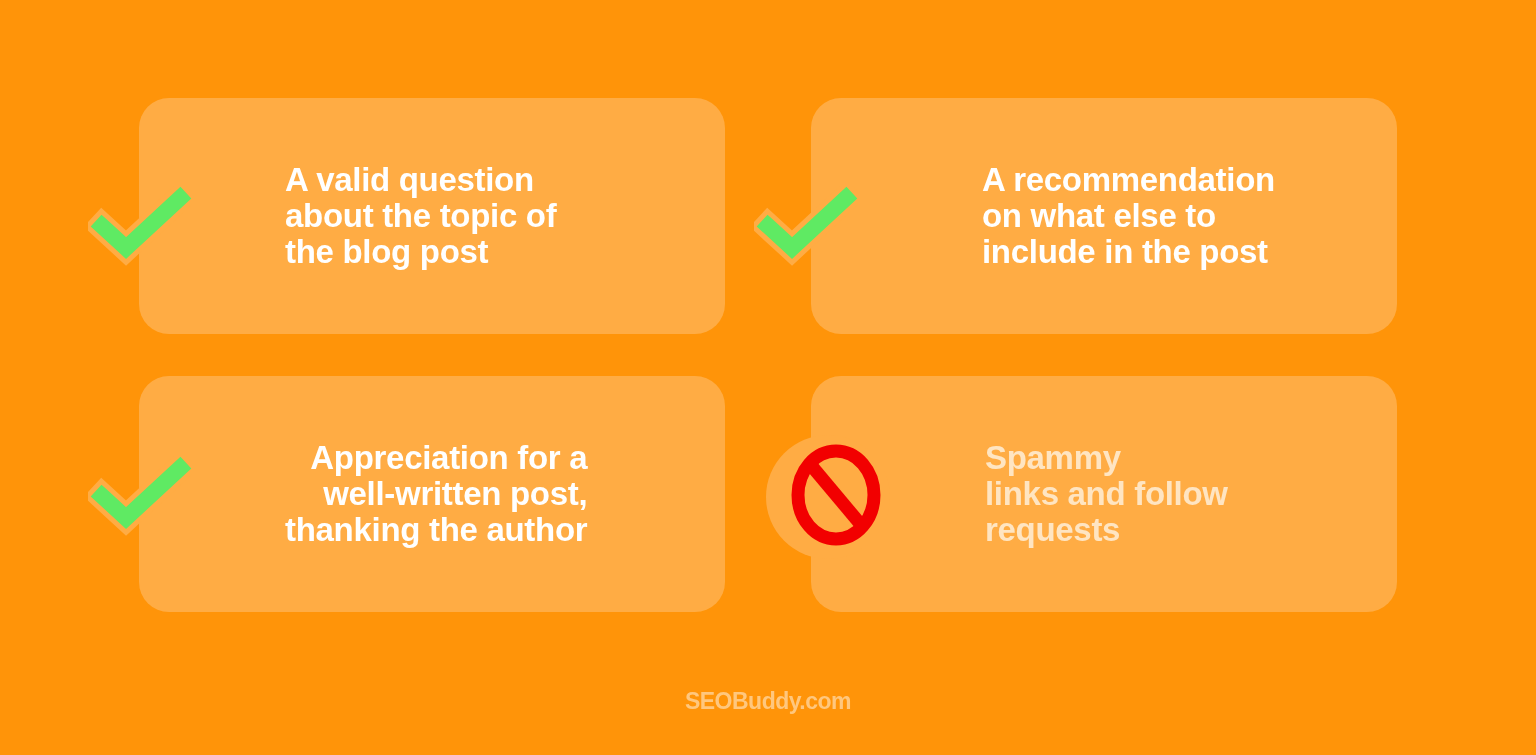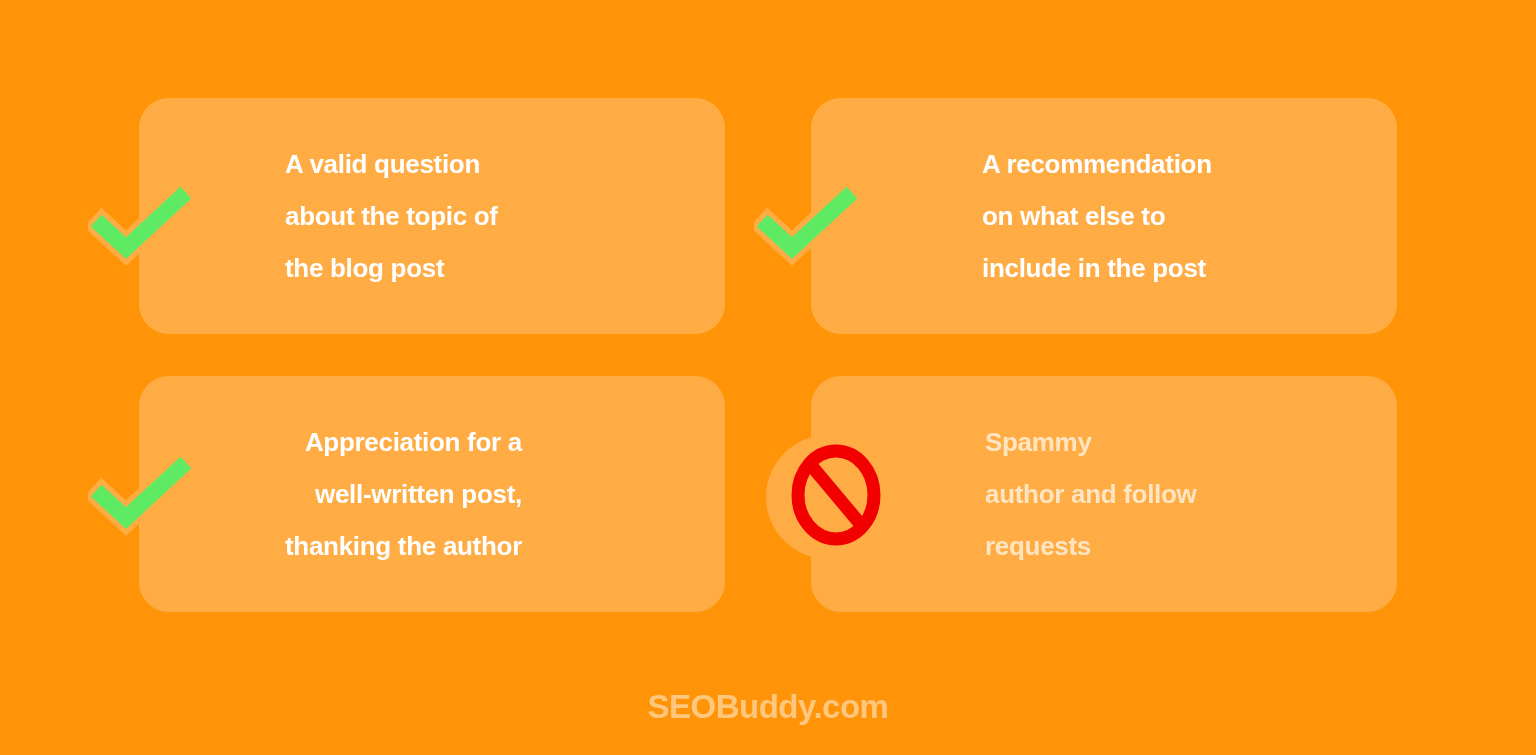--- a/index.html
+++ b/index.html
@@ -22,40 +22,40 @@
       border-radius: 30px;
     }
     .card-text {
       position: absolute;
       top: 0;
       bottom: 0;
       display: flex;
       align-items: center;
       color: #FFFFFF;
       font-weight: bold;
-      font-size: 26px;
-      line-height: 52px;
+      font-size: 33px;
+      line-height: 36px;
       letter-spacing: -0.3px;
       white-space: pre-line;
     }
     .card-text.muted {
       color: #FFE5C2;
     }
     .icon {
       position: absolute;
     }
     .footer {
       position: absolute;
       left: 0;
       right: 0;
       top: 688px;
       text-align: center;
       color: #FFC77E;
       font-weight: bold;
-      font-size: 33px;
+      font-size: 23px;
       letter-spacing: -0.5px;
     }
   </style>
 </head>
 <body>
 
 <div class="card" style="left:139px; top:98px;">
   <div class="card-text" style="left:146px;">A valid question
 about the topic of
 the blog post</div>
@@ -86,21 +86,21 @@
 </div>
 <div class="icon" style="left:88px; top:456px;">
   <svg width="104" height="84" viewBox="0 0 104 84">
     <polyline points="14,40 38,62 92,12" fill="none" stroke="#FFAC44" stroke-width="26" stroke-linejoin="miter" stroke-linecap="square"></polyline>
     <polyline points="14,40 38,62 92,12" fill="none" stroke="#5FEA63" stroke-width="16" stroke-linejoin="miter" stroke-linecap="square"></polyline>
   </svg>
 </div>
 
 <div class="card" style="left:811px; top:376px;">
   <div class="card-text muted" style="left:174px;">Spammy
-author and follow
+links and follow
 requests</div>
 </div>
 <div class="icon" style="left:763px; top:432px;">
   <svg width="130" height="130" viewBox="0 0 130 130">
     <circle cx="65" cy="65" r="62" fill="#FFAC44"></circle>
     <ellipse cx="73" cy="63" rx="38" ry="44" fill="none" stroke="#F20000" stroke-width="13"></ellipse>
     <line x1="47" y1="32" x2="99" y2="94" stroke="#F20000" stroke-width="13"></line>
   </svg>
 </div>
 

